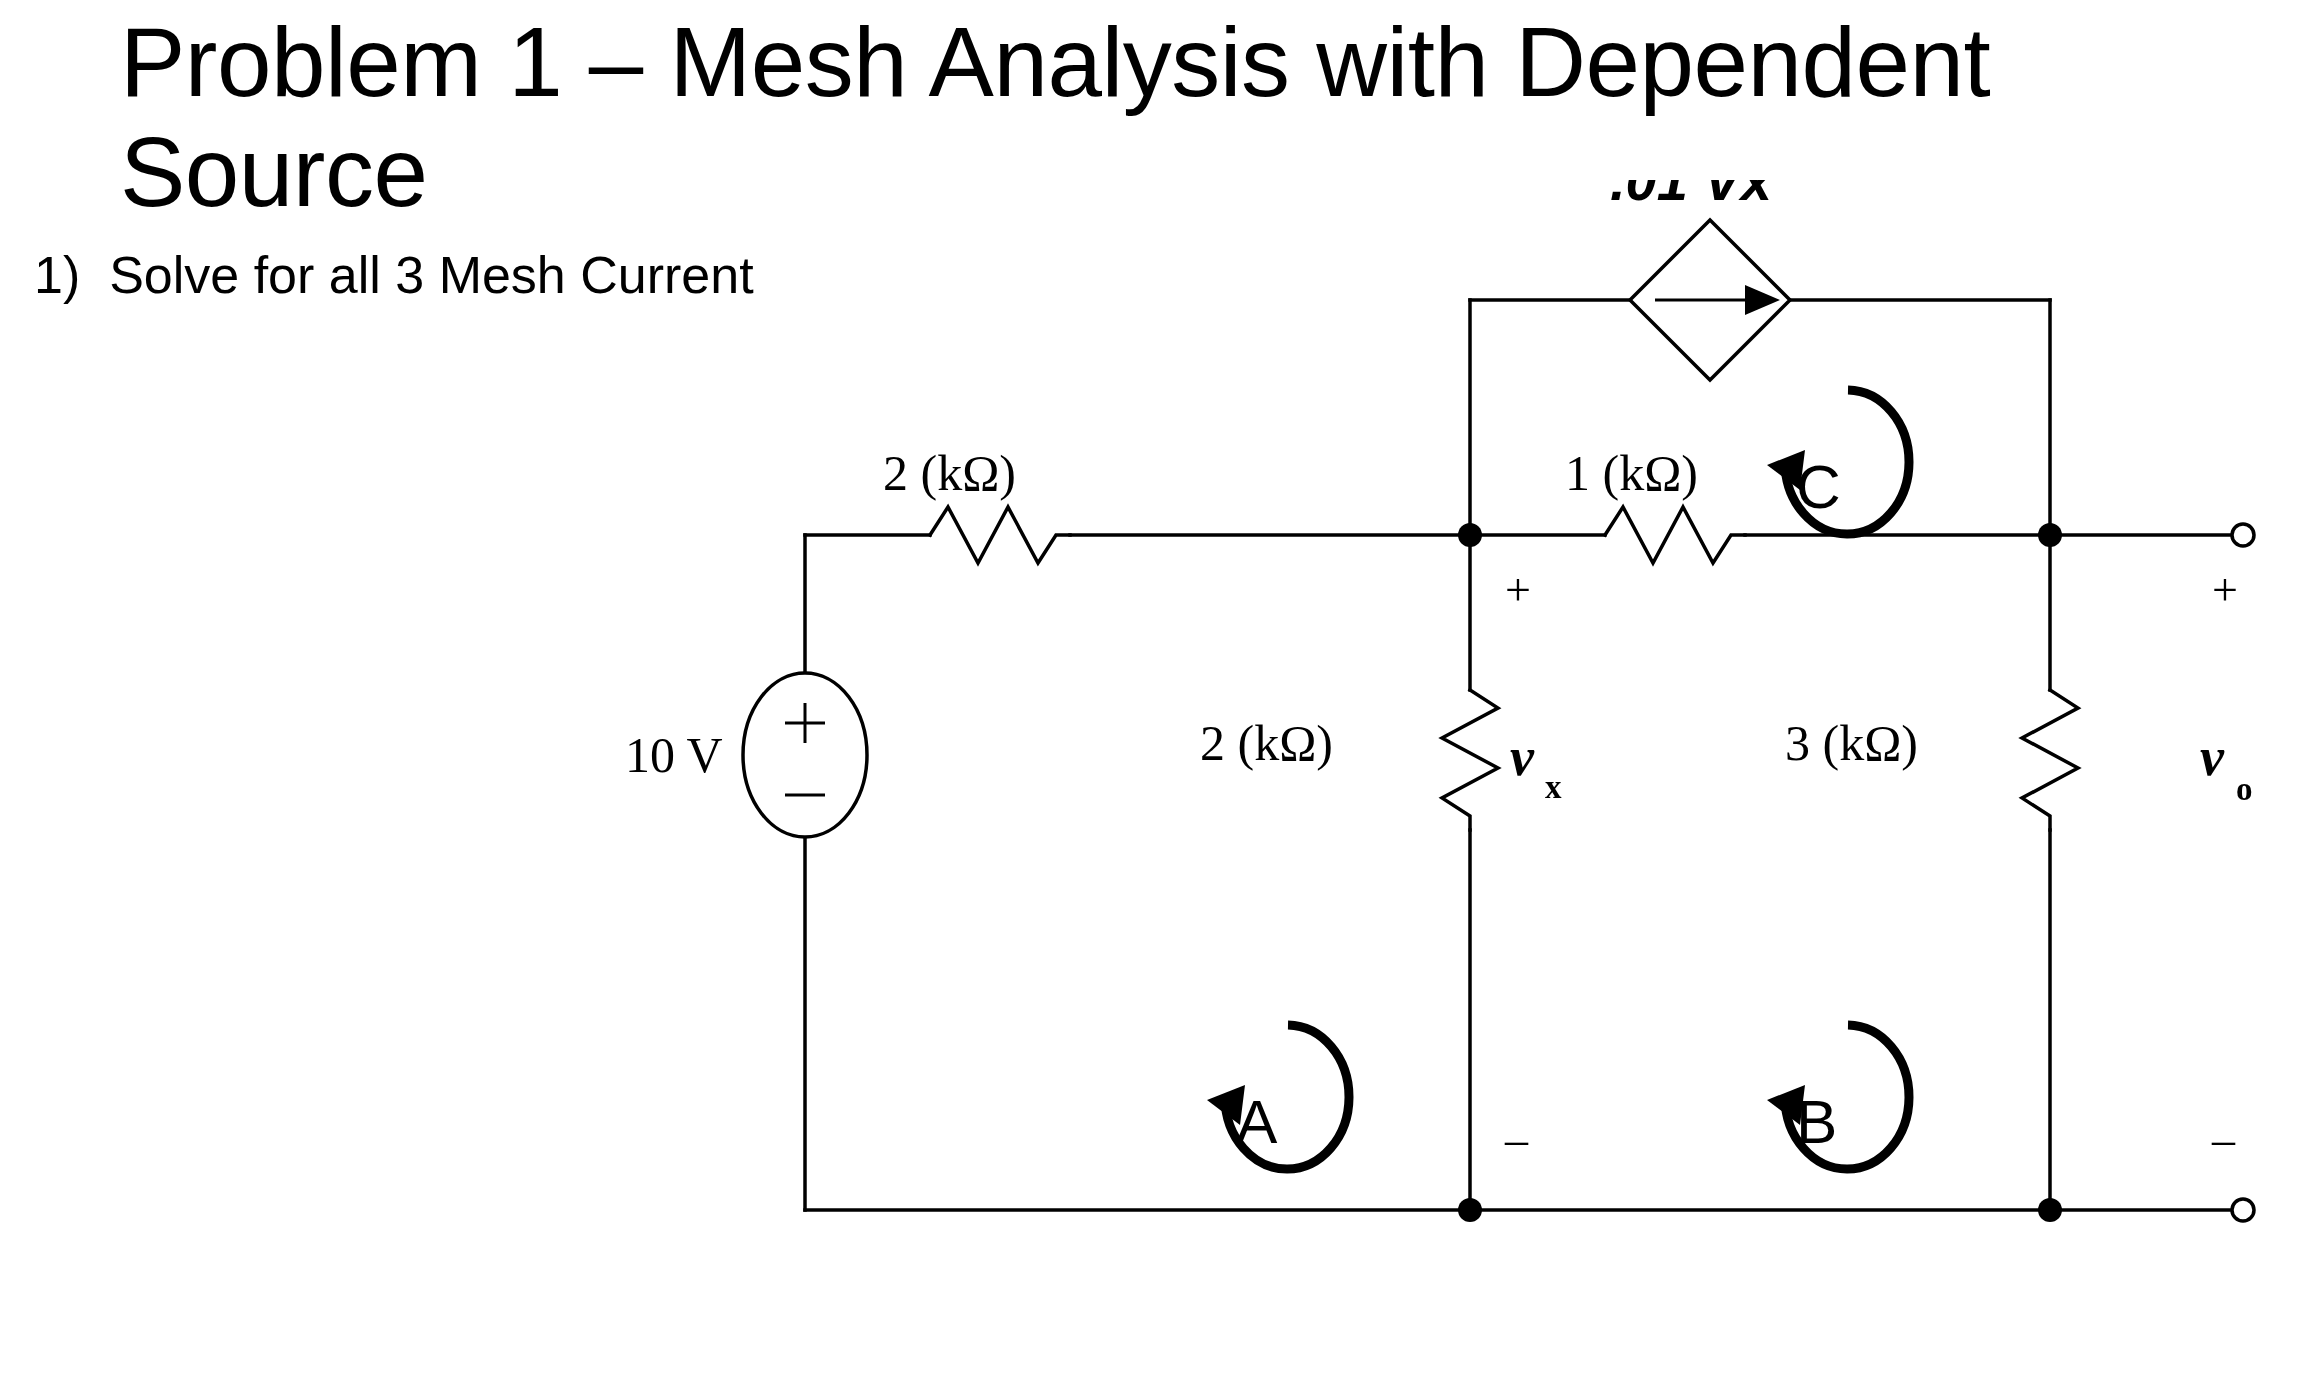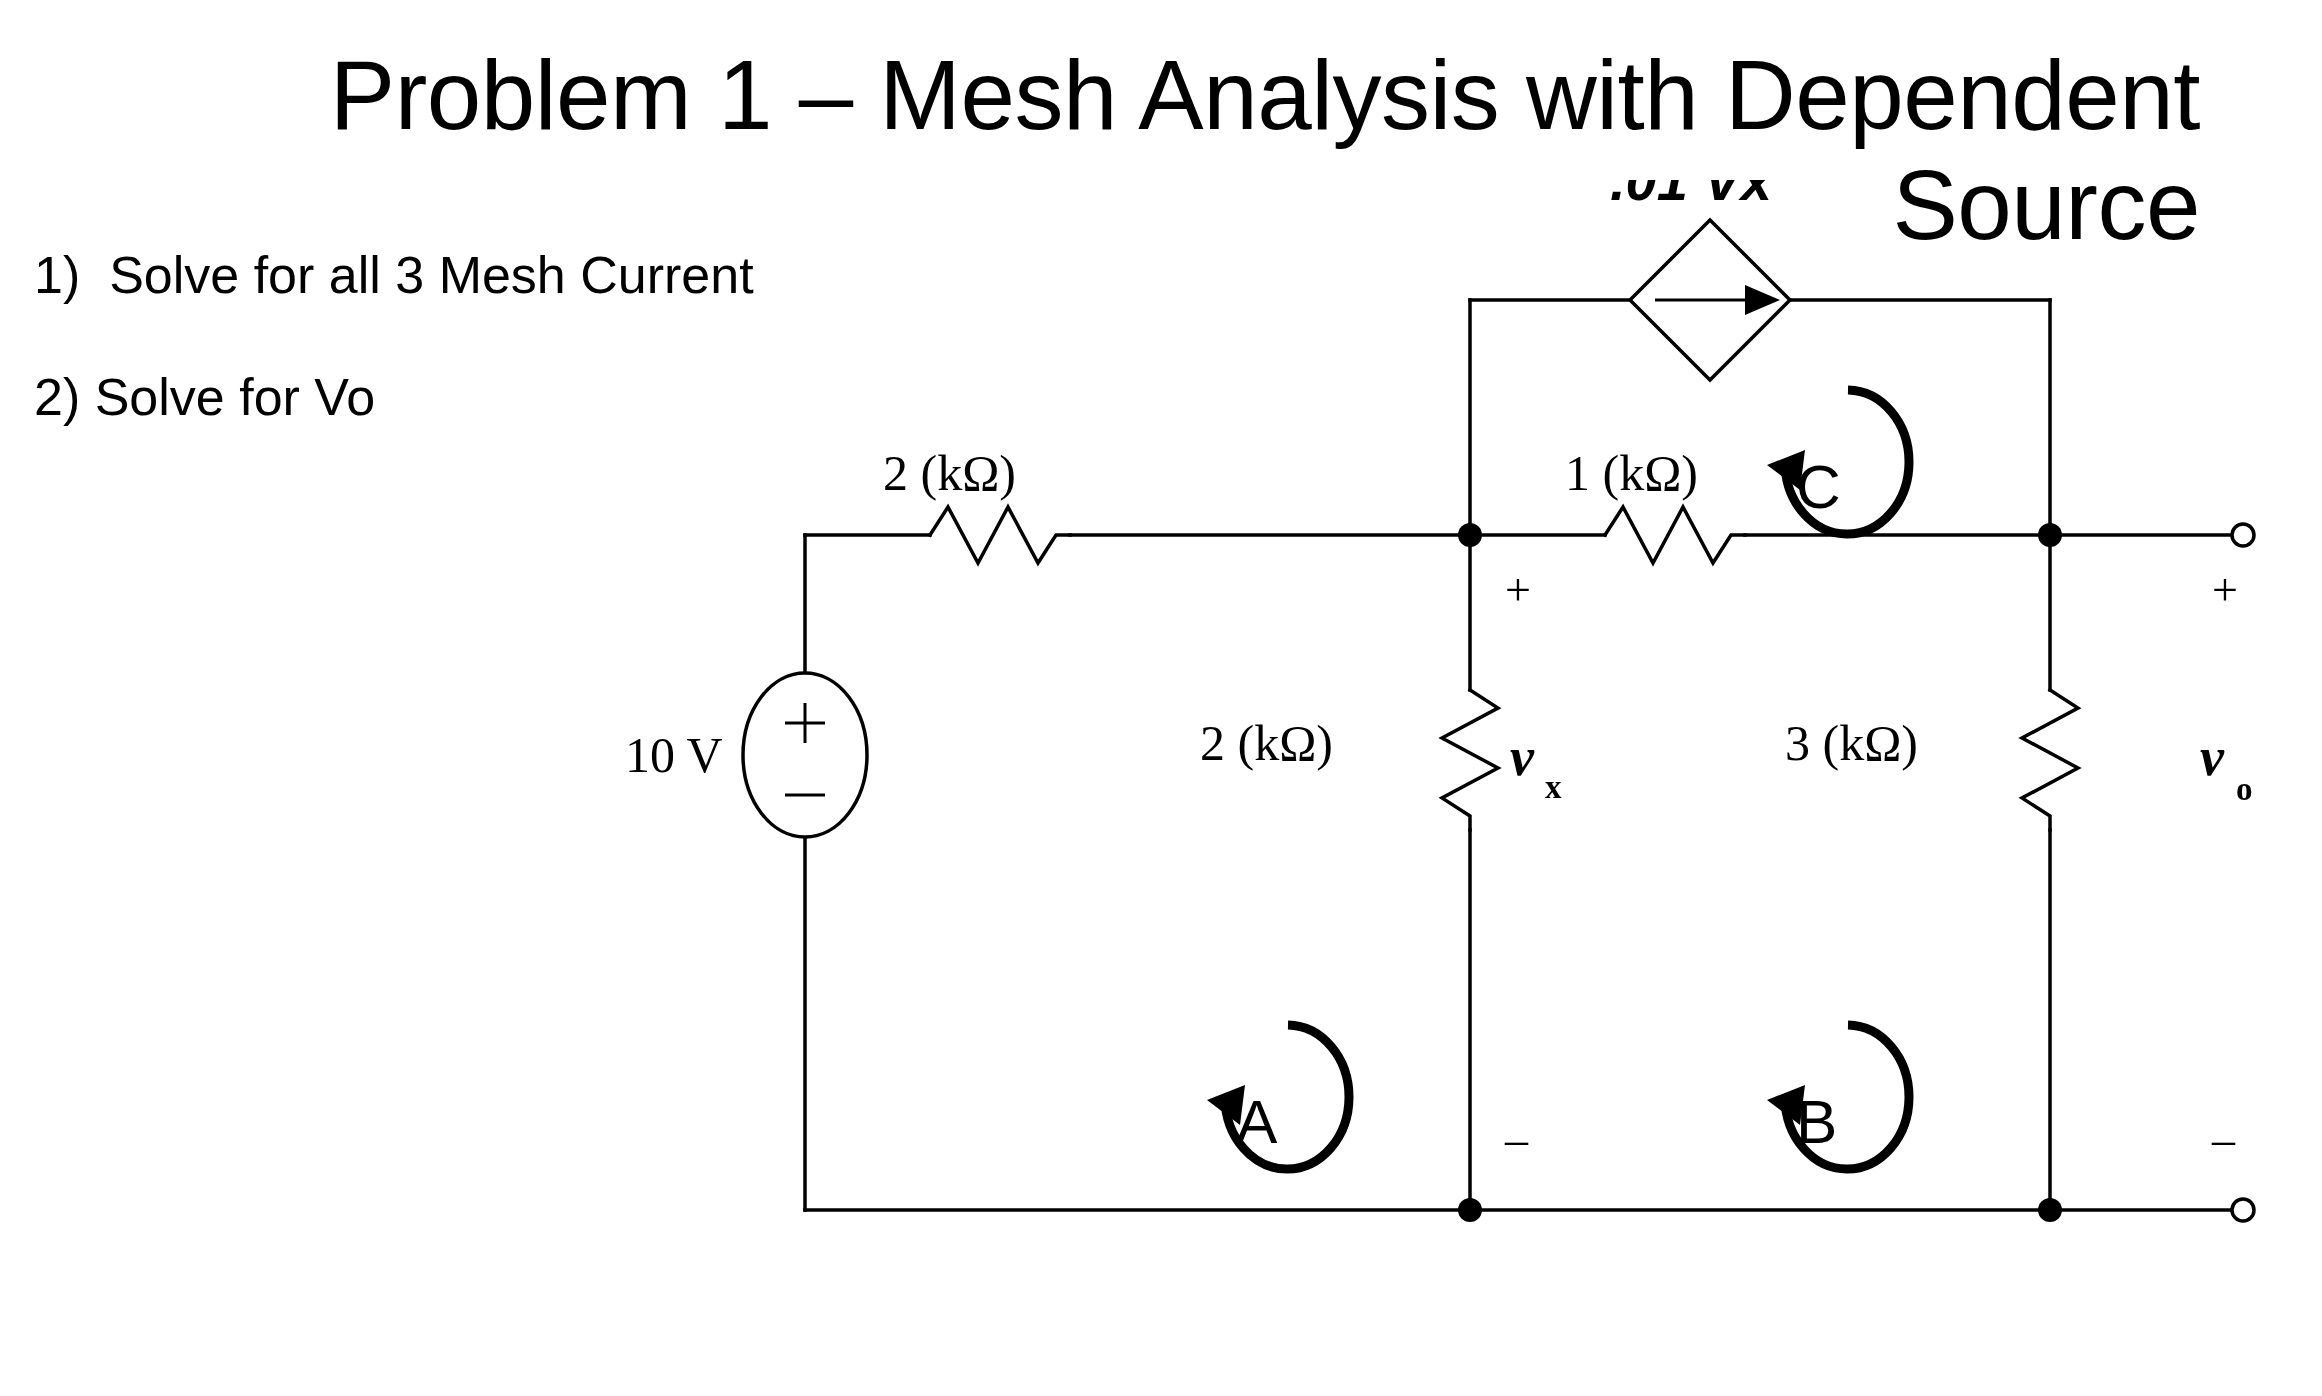--- a/index.html
+++ b/index.html
@@ -16,29 +16,28 @@
     font-family: "Liberation Sans", sans-serif;
     color: #000000;
   }
 
   
   #title {
     position: absolute;
     left: 120px;
     top: 8px;
     width: 2080px;
-    text-align: right;
+    text-align: left;
     font-family: "Liberation Sans", sans-serif;
     font-size: 98px;
     font-weight: 400;
     line-height: 1.12;
     letter-spacing: -0.5px;
     color: #000000;
     white-space: pre-line;
-    margin-top: 33px;
   }
 
   
   #bullets {
     position: absolute;
     left: 34px;
     top: 246px;
     width: 700px;
   }
   .bullet {
@@ -128,21 +127,20 @@
 </style>
 </head>
 <body>
 
 <div id="slide">
 
   <div id="title">Problem 1 – Mesh Analysis with Dependent Source</div>
 
   <div id="bullets">
     <div class="bullet b1">1)  Solve for all 3 Mesh Current</div>
-    <div class="bullet b2">2) Solve for Vo</div>
   </div>
 
   <div id="circuit-wrap">
     <svg id="circuit-svg" viewBox="0 0 1700 1200">
 
       <g>
         <path class="wire" d="M 205 355 L 330 355"></path>
         <path class="wire" d="M 470 355 L 870 355"></path>
       </g>
 

